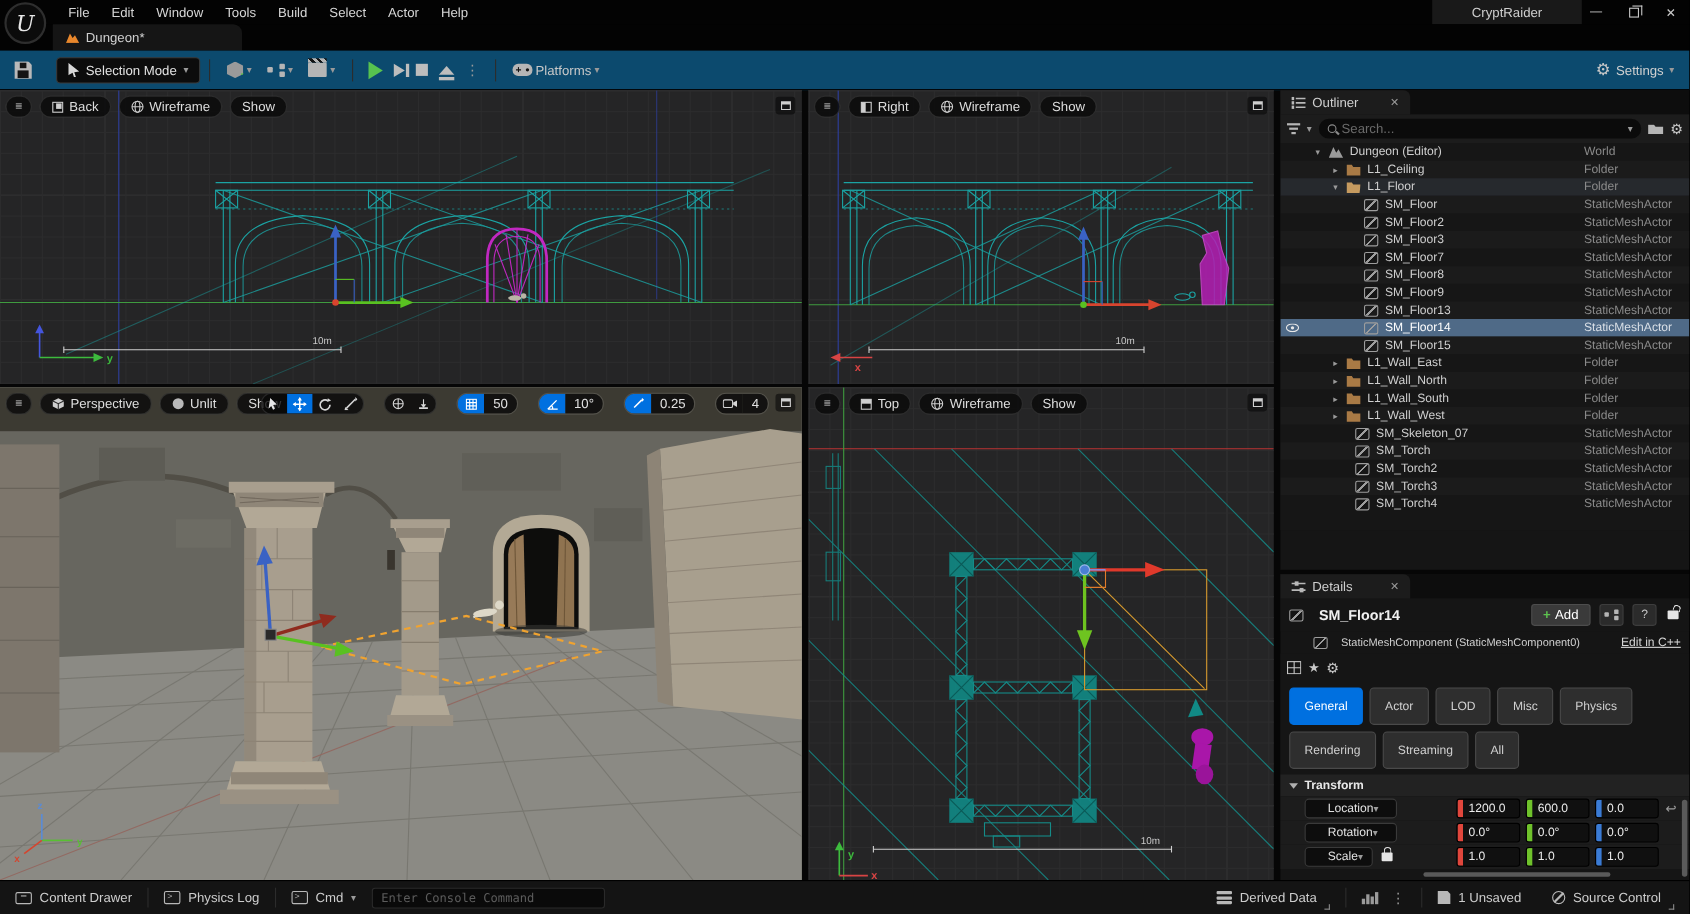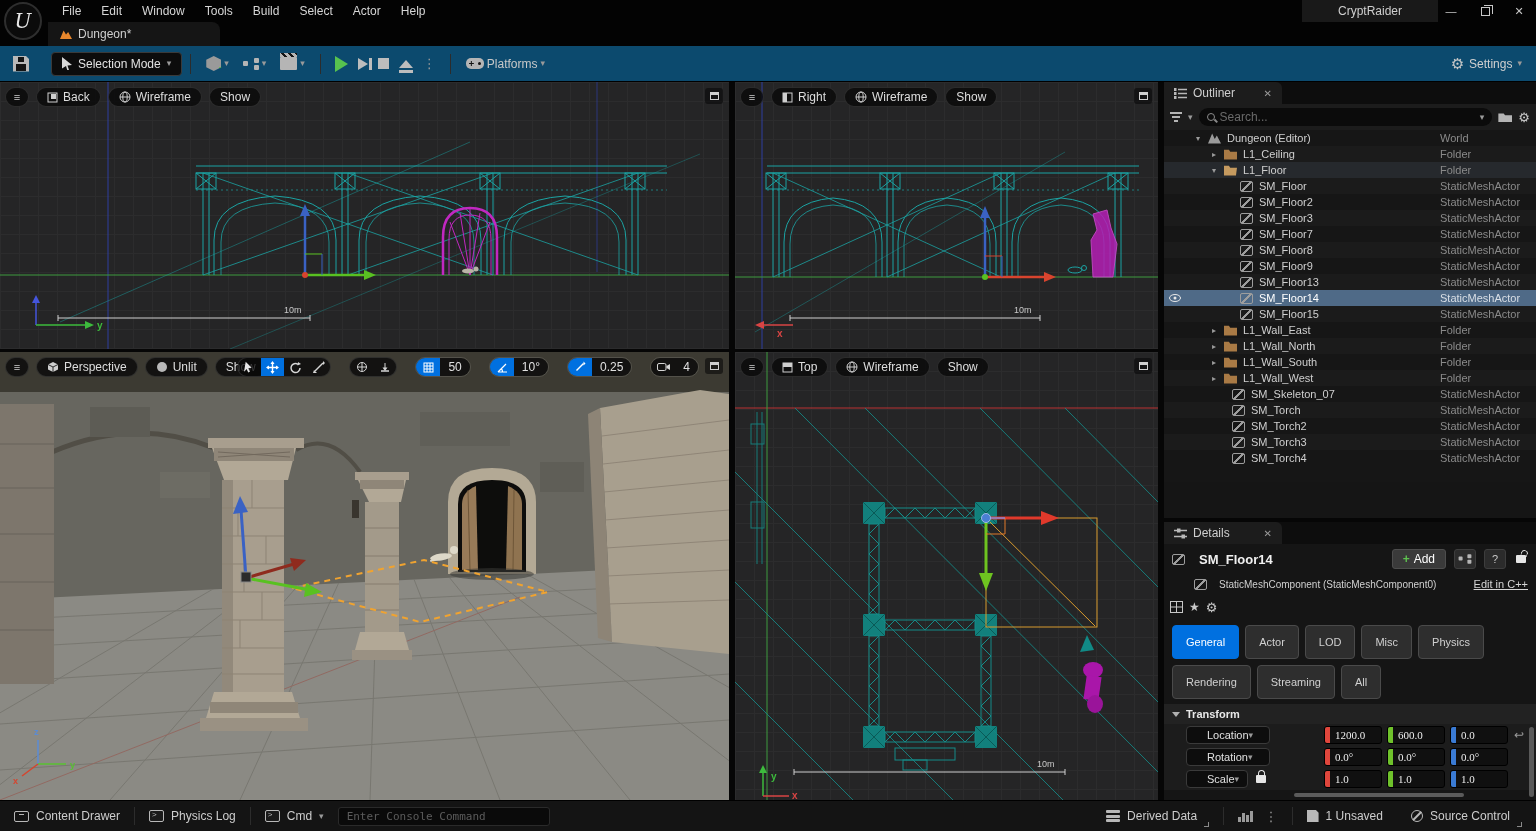--- a/index.html
+++ b/index.html
@@ -135,21 +135,21 @@
   .inst-row{height:20px;background:#44607e;display:flex;align-items:center;gap:6px;padding:0 8px;color:#fff;border:1px solid #6b85a1;}
   .comp-row{height:20px;display:flex;align-items:center;gap:6px;padding:0 8px 0 30px;color:#d0d0d0;}
   .editcpp{margin-left:auto;text-decoration:underline;color:#d6d6d6;font-size:11px;}
   .chips{display:flex;flex-wrap:wrap;gap:6px;padding:5px 8px;background:#151515;}
   .chip{height:34px;display:flex;align-items:center;padding:0 13px;background:#2e2e2e;border:1px solid #4a4a4a;border-radius:4px;font-size:11px;color:#d0d0d0;}
   .chip.active{background:#0070e0;border-color:#0070e0;color:#fff;}
   .sect-head{height:20px;display:flex;align-items:center;gap:6px;padding:0 8px;background:#222;font-weight:bold;font-size:11px;color:#e8e8e8;}
   .tri-down{width:0;height:0;border-top:5px solid #b0b0b0;border-left:4px solid transparent;border-right:4px solid transparent;}
   .prop-row{height:22px;display:flex;align-items:center;gap:6px;padding:0 8px 0 22px;background:#1c1c1c;}
   .prop-pill{width:84px;height:18px;background:#0d0d0d;border:1px solid #3a3a3a;border-radius:4px;display:flex;align-items:center;justify-content:space-between;padding:0 20px;font-size:11px;color:#e0e0e0;}
-  .vals{display:flex;gap:5px;margin-left:auto;font-family:Liberation Serif, serif;}
+  .vals{display:flex;gap:5px;margin-left:auto;}
   .vbox{width:58px;height:18px;background:#101010;border:1px solid #000;border-radius:3px;display:flex;align-items:center;overflow:hidden;}
   .vbar{width:3px;height:100%;flex:none;}
   .vbox span{padding-left:5px;font-size:11px;color:#ececec;}
   .reset-ic{color:#9a9a9a;font-size:12px;width:14px;}
   .lock{width:10px;height:8px;background:#e6e6e6;border-radius:1px;position:relative;margin:0 2px;}
   .lock::before{content:"";position:absolute;left:1.5px;top:-5px;width:5px;height:5px;border:1.5px solid #e6e6e6;border-bottom:none;border-radius:4px 4px 0 0;}
   .lock.open::before{left:4.5px;transform:rotate(18deg);}
   .hscroll{position:absolute;left:130px;bottom:3px;width:170px;height:4px;border-radius:2px;background:#5a5a5a;}
   .vscroll{position:absolute;right:2px;top:205px;width:5px;height:70px;border-radius:3px;background:#5a5a5a;}
 

